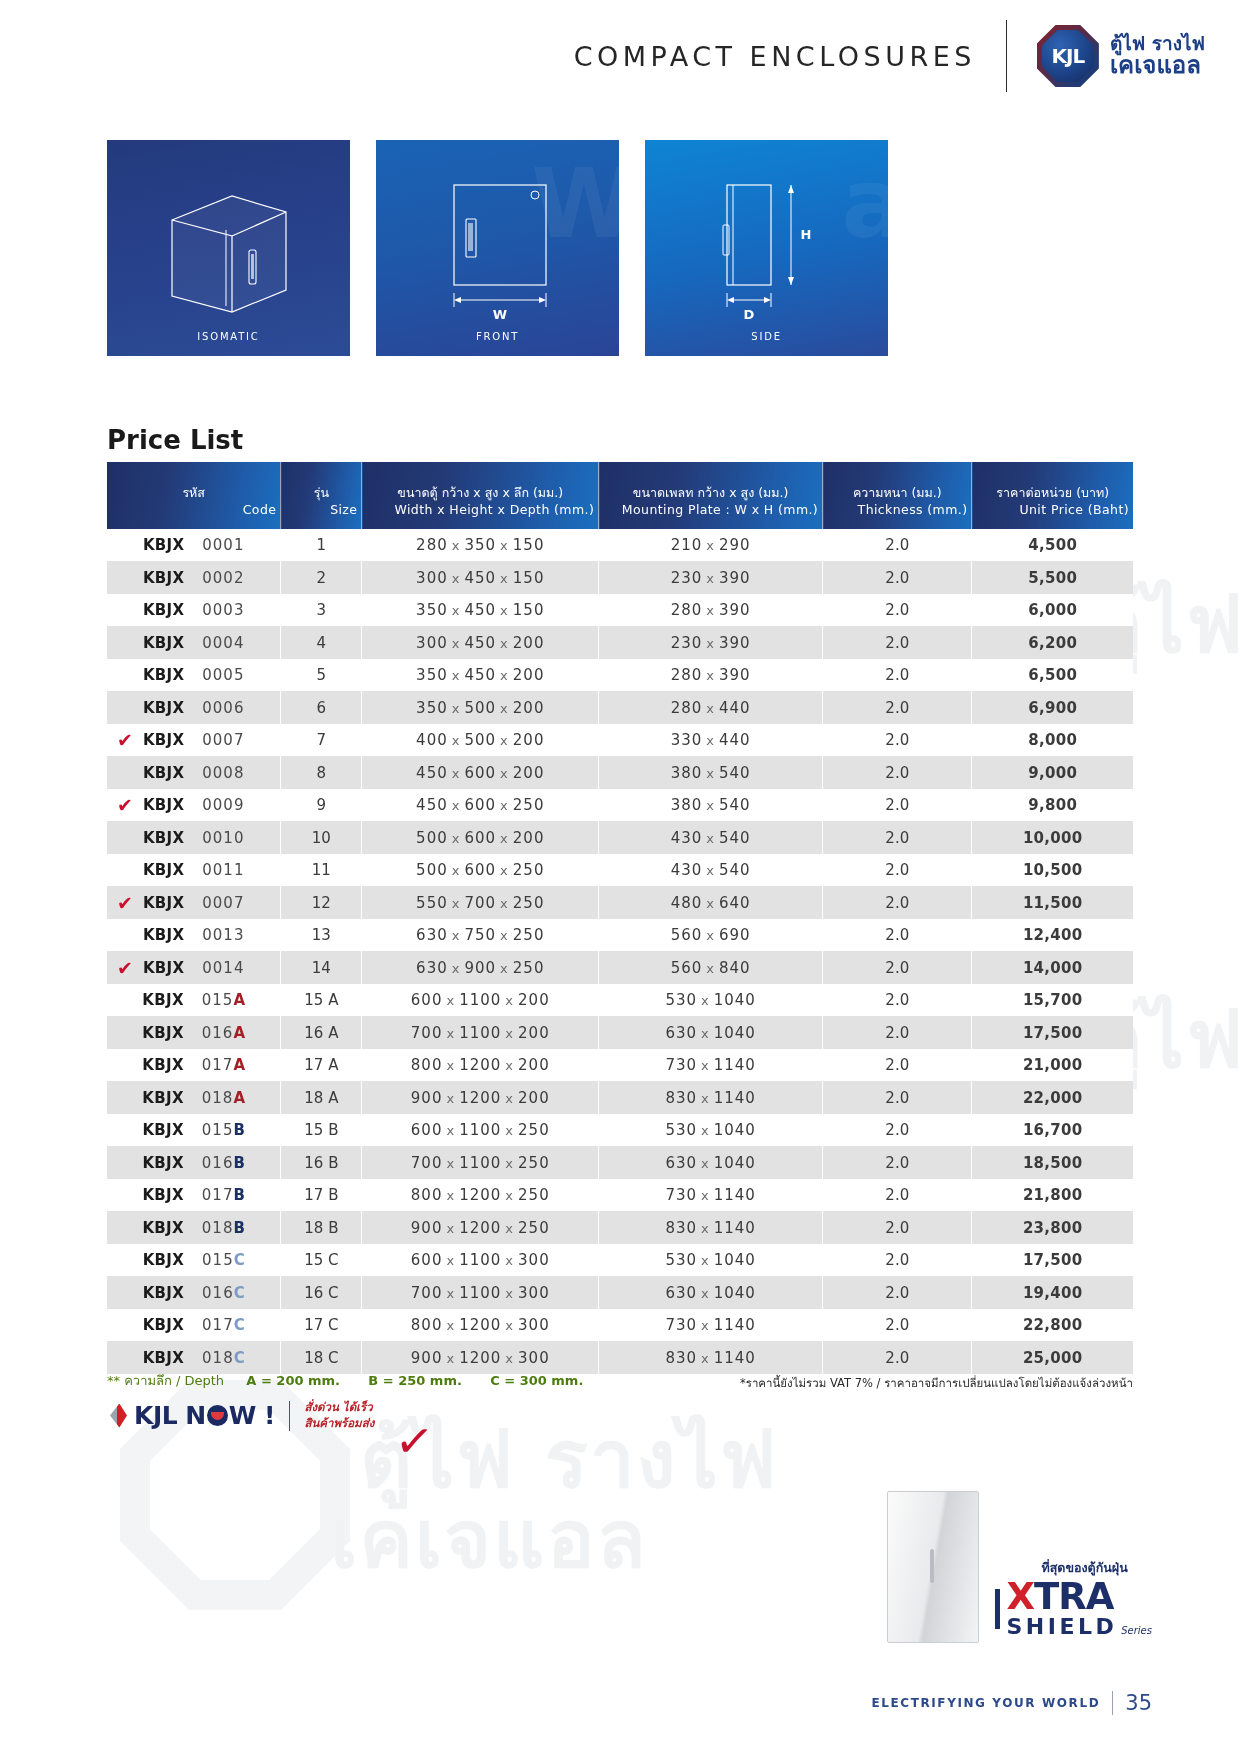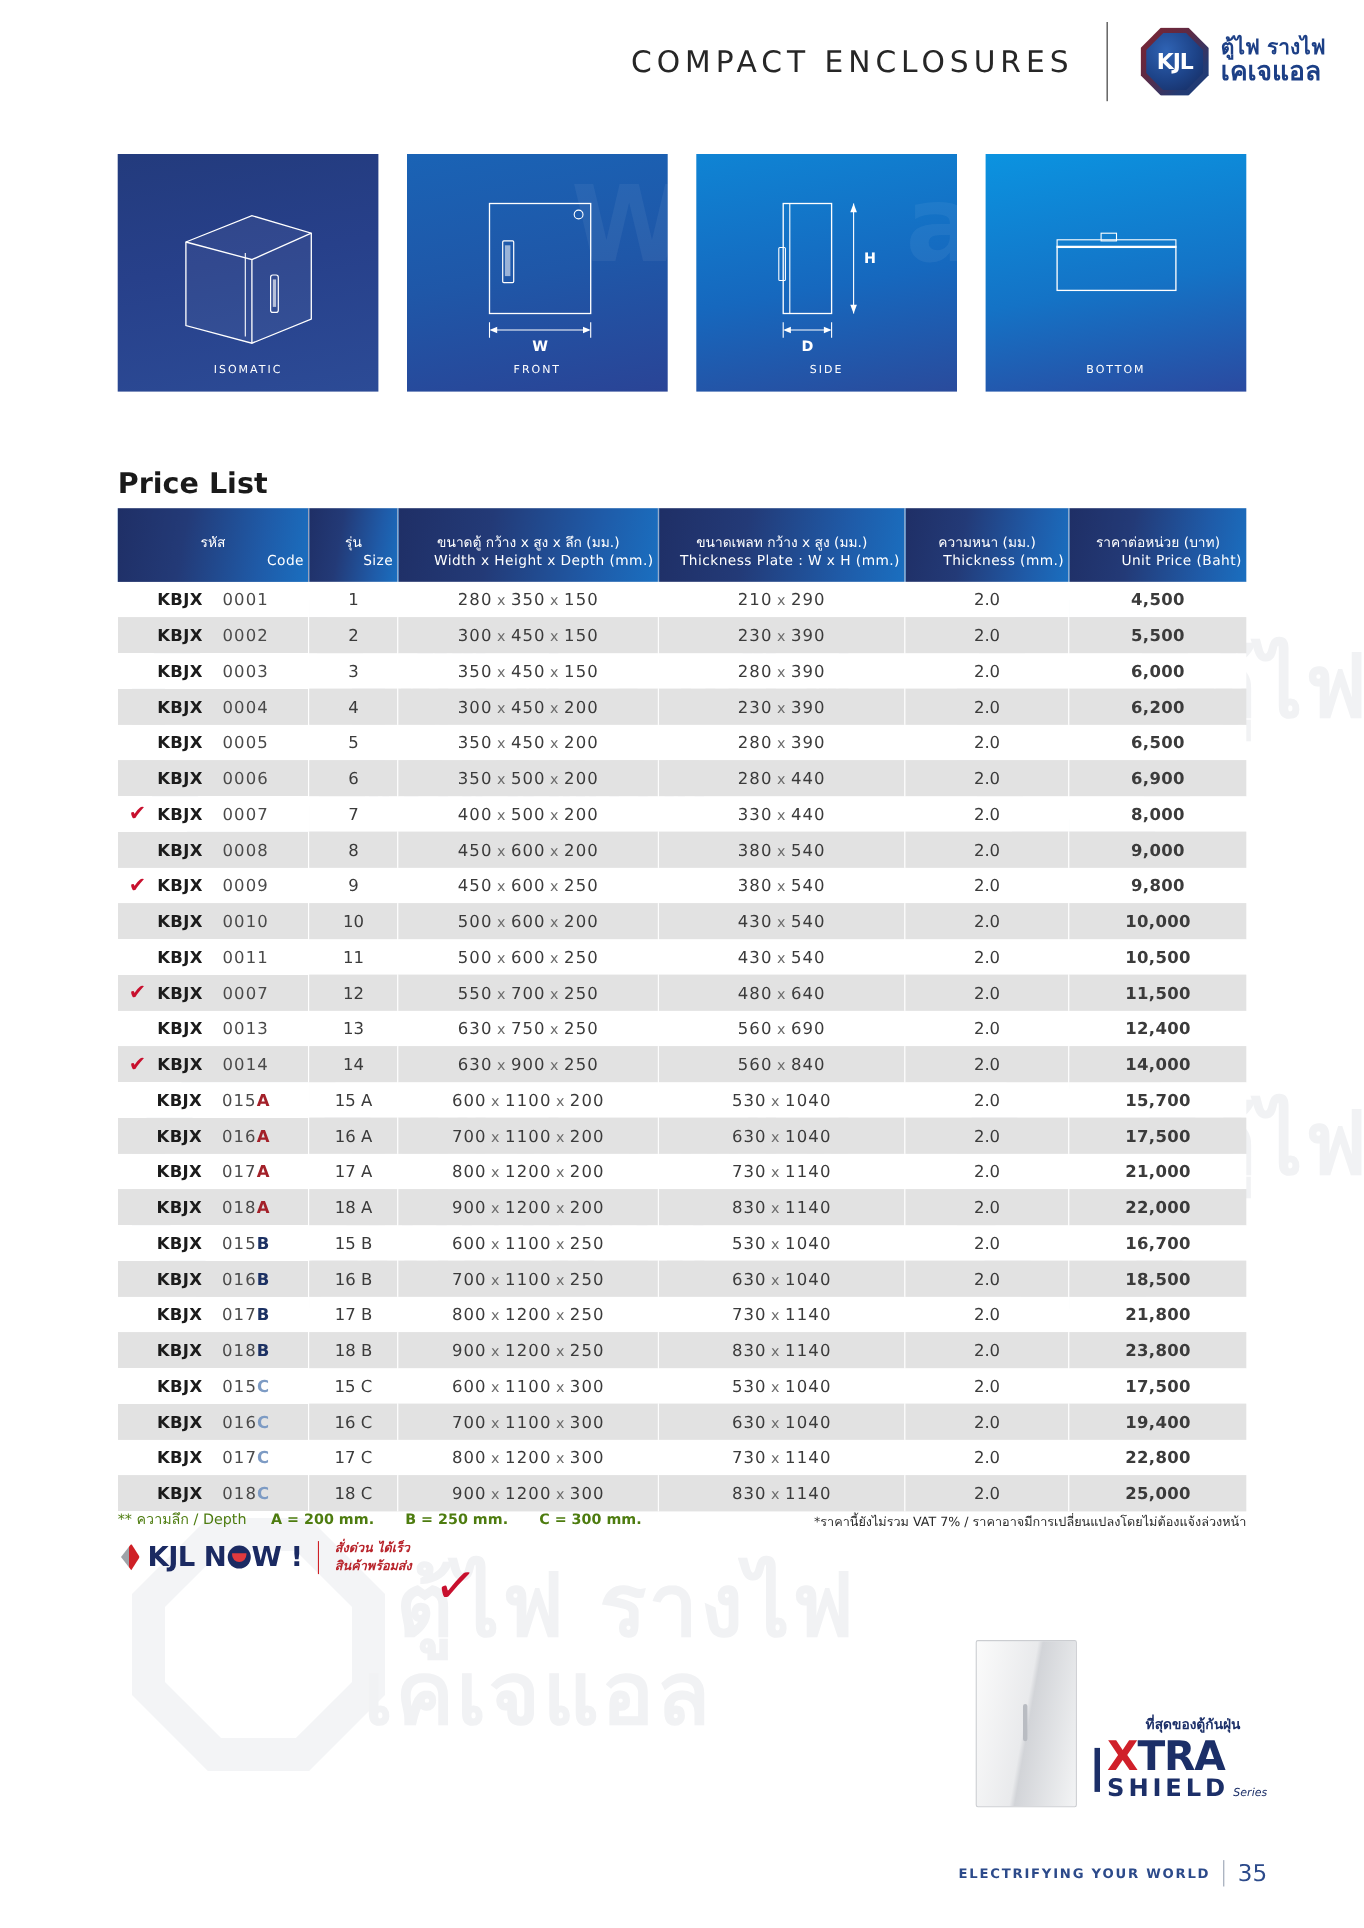--- a/index.html
+++ b/index.html
@@ -281,28 +281,20 @@
         <polygon points="84,127 77,124 77,130" fill="#ffffff"></polygon>
         <text x="62" y="146" fill="#ffffff" font-size="13" font-weight="700" text-anchor="middle" font-family="DejaVu Sans, sans-serif">D</text>
         <line x1="104" y1="12" x2="104" y2="112" stroke="#ffffff" stroke-width="1"></line>
         <polygon points="104,12 101,20 107,20" fill="#ffffff"></polygon>
         <polygon points="104,112 101,104 107,104" fill="#ffffff"></polygon>
         <text x="119" y="66" fill="#ffffff" font-size="13" font-weight="700" text-anchor="middle" font-family="DejaVu Sans, sans-serif">H</text>
       </svg>
       <div class="view-label">SIDE</div>
     </div>
 
-    <div class="view view-4">
-      <svg width="160" height="120" viewBox="0 0 160 120">
-        <rect x="26" y="36" width="108" height="40" fill="none" stroke="#ffffff" stroke-width="1.2"></rect>
-        <rect x="26" y="30" width="108" height="7" fill="none" stroke="#ffffff" stroke-width="1"></rect>
-        <rect x="66" y="24" width="14" height="7" fill="none" stroke="#ffffff" stroke-width="1"></rect>
-      </svg>
-      <div class="view-label">BOTTOM</div>
-    </div>
   </div>
 
   <div class="price-title">Price List</div>
 
   <div class="table-wrap">
     <table class="pricing">
       <colgroup>
         <col style="width:163px">
           <col style="width:76px">
           <col style="width:222px">
@@ -319,21 +311,21 @@
           <th>
             <span class="th-th">รุ่น</span>
             <span class="th-en">Size</span>
           </th>
           <th>
             <span class="th-th">ขนาดตู้ กว้าง x สูง x ลึก (มม.)</span>
             <span class="th-en">Width x Height x Depth (mm.)</span>
           </th>
           <th>
             <span class="th-th">ขนาดเพลท กว้าง x สูง (มม.)</span>
-            <span class="th-en">Thickness Plate : W x H (mm.)</span>
+            <span class="th-en">Mounting Plate : W x H (mm.)</span>
           </th>
           <th>
             <span class="th-th">ความหนา (มม.)</span>
             <span class="th-en">Thickness (mm.)</span>
           </th>
           <th>
             <span class="th-th">ราคาต่อหน่วย (บาท)</span>
             <span class="th-en">Unit Price (Baht)</span>
           </th>
         </tr>

